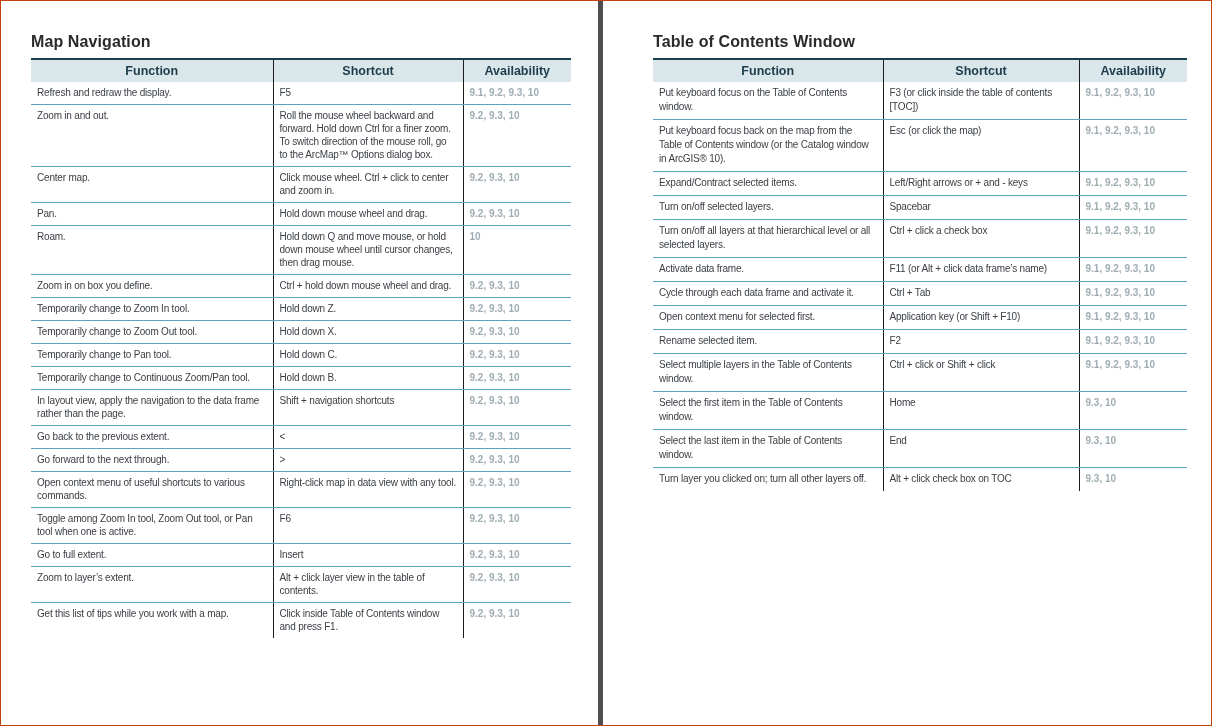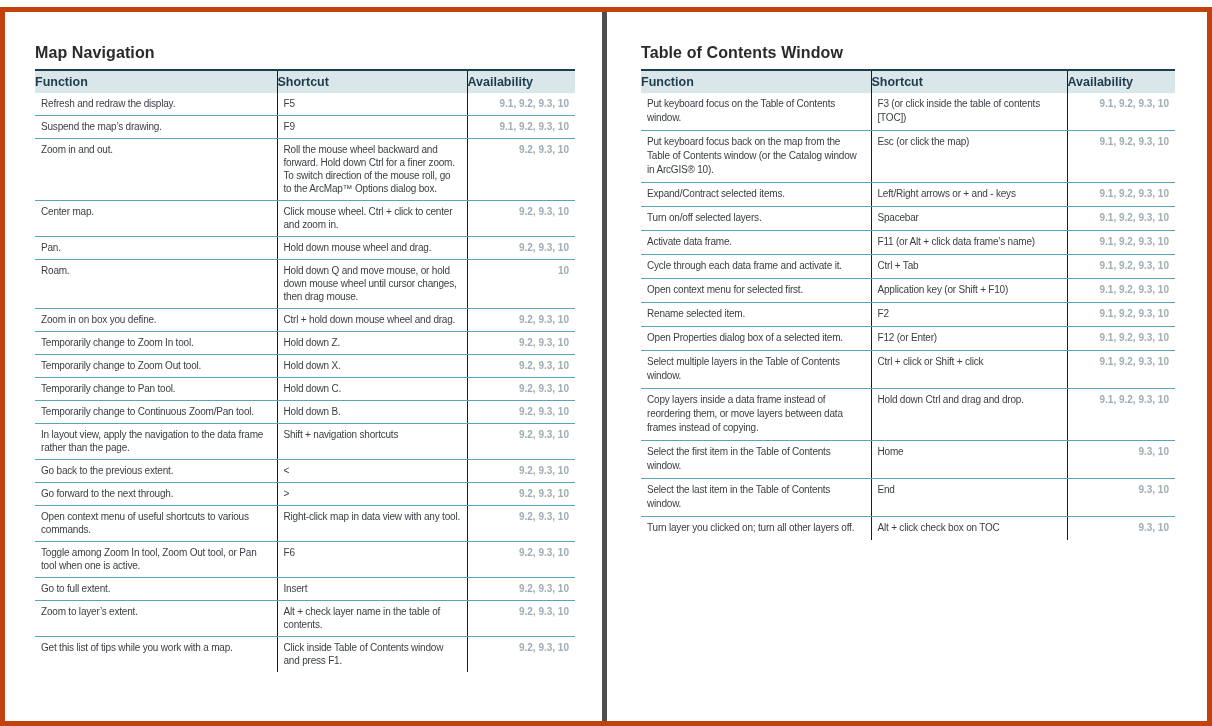--- a/index.html
+++ b/index.html
@@ -1,50 +1,50 @@
 <!DOCTYPE html>
 <html><head>
 <meta charset="utf-8">
 <style>
   * { box-sizing: border-box; }
   html, body { margin:0; padding:0; }
   body {
     width:1212px; height:726px; position:relative; background:#ffffff;
     font-family:"Liberation Sans", sans-serif;
   }
-  .canvas { position:absolute; inset:0; border:5px solid #c2410c; background:#ffffff;margin-top:7px; }
+  .canvas { position:absolute; inset:0; border:1px solid #c2410c; background:#ffffff; }
   .center-divider { position:absolute; top:0; bottom:0; left:597px; width:5px; background:#4e4e4e; }
   .page { position:absolute; top:32px; }
   .page-left  { left:30px; width:540px; }
-  .page-right { left:636px; width:534px; }
+  .page-right { left:652px; width:534px; }
   .page-title {
     margin:0 0 7px 0; font-size:16px; line-height:18px; font-weight:bold;
     color:#2a2a2a; letter-spacing:0.1px;
   }
   table.shortcut-table { width:100%; border-collapse:collapse; table-layout:fixed; }
   .page-left  col.c-func  { width:242px; }
   .page-left  col.c-short { width:190px; }
   .page-left  col.c-avail { width:108px; }
   .page-right col.c-func  { width:230px; }
   .page-right col.c-short { width:196px; }
   .page-right col.c-avail { width:108px; }
   th {
     background:#d9e6ea; border-top:2px solid #1d3e50; color:#1e3c4c;
-    font-size:12.5px; line-height:16px; font-weight:bold; text-align:left;
+    font-size:12.5px; line-height:16px; font-weight:bold; text-align:center;
     padding:3px 0;
   }
   td {
     font-size:10px; color:#3a3f44; vertical-align:top;
     padding:4px 6px 5px 6px; line-height:13px; letter-spacing:-0.2px;
     border-bottom:1px solid #5aa5bc;
   }
   .page-right td { line-height:14px; height:23px; }
   tbody tr:last-child td { border-bottom:none; }
   .bl { border-left:1px solid #1c1c1c; }
-  td.avail { color:#9fadb3; font-weight:bold; letter-spacing:0;text-align:right; }
+  td.avail { color:#9fadb3; font-weight:bold; letter-spacing:0; }
 </style>
 </head>
 <body>
 
 <div class="canvas">
   <div class="center-divider"></div>
 
   <section class="page page-left">
     <h2 class="page-title">Map Navigation</h2>
     <table class="shortcut-table">
@@ -61,25 +61,20 @@
         </tr>
       </thead>
       <tbody>
 
           <tr>
             <td class="func">Refresh and redraw the display.</td>
             <td class="short bl">F5</td>
             <td class="avail bl">9.1, 9.2, 9.3, 10</td>
           </tr>
 
-          <tr>
-            <td class="func">Suspend the map’s drawing.</td>
-            <td class="short bl">F9</td>
-            <td class="avail bl">9.1, 9.2, 9.3, 10</td>
-          </tr>
 
           <tr>
             <td class="func">Zoom in and out.</td>
             <td class="short bl">Roll the mouse wheel backward and forward. Hold down Ctrl for a finer zoom. To switch direction of the mouse roll, go to the ArcMap™ Options dialog box.</td>
             <td class="avail bl">9.2, 9.3, 10</td>
           </tr>
 
           <tr>
             <td class="func">Center map.</td>
             <td class="short bl">Click mouse wheel. Ctrl + click to center and zoom in.</td>
@@ -160,21 +155,21 @@
           </tr>
 
           <tr>
             <td class="func">Go to full extent.</td>
             <td class="short bl">Insert</td>
             <td class="avail bl">9.2, 9.3, 10</td>
           </tr>
 
           <tr>
             <td class="func">Zoom to layer’s extent.</td>
-            <td class="short bl">Alt + check layer name in the table of contents.</td>
+            <td class="short bl">Alt + click layer view in the table of contents.</td>
             <td class="avail bl">9.2, 9.3, 10</td>
           </tr>
 
           <tr>
             <td class="func">Get this list of tips while you work with a map.</td>
             <td class="short bl">Click inside Table of Contents window and press F1.</td>
             <td class="avail bl">9.2, 9.3, 10</td>
           </tr>
         </tbody>
     </table>
@@ -216,20 +211,25 @@
           </tr>
 
 
           <tr>
             <td class="func">Turn on/off selected layers.</td>
             <td class="short bl">Spacebar</td>
             <td class="avail bl">9.1, 9.2, 9.3, 10</td>
           </tr>
 
 
+          <tr>
+            <td class="func">Turn on/off all layers at that hierarchical level or all selected layers.</td>
+            <td class="short bl">Ctrl + click a check box</td>
+            <td class="avail bl">9.1, 9.2, 9.3, 10</td>
+          </tr>
 
           <tr>
             <td class="func">Activate data frame.</td>
             <td class="short bl">F11 (or Alt + click data frame’s name)</td>
             <td class="avail bl">9.1, 9.2, 9.3, 10</td>
           </tr>
 
           <tr>
             <td class="func">Cycle through each data frame and activate it.</td>
             <td class="short bl">Ctrl + Tab</td>
@@ -241,37 +241,27 @@
             <td class="short bl">Application key (or Shift + F10)</td>
             <td class="avail bl">9.1, 9.2, 9.3, 10</td>
           </tr>
 
           <tr>
             <td class="func">Rename selected item.</td>
             <td class="short bl">F2</td>
             <td class="avail bl">9.1, 9.2, 9.3, 10</td>
           </tr>
 
-          <tr>
-            <td class="func">Open Properties dialog box of a selected item.</td>
-            <td class="short bl">F12 (or Enter)</td>
-            <td class="avail bl">9.1, 9.2, 9.3, 10</td>
-          </tr>
 
           <tr>
             <td class="func">Select multiple layers in the Table of Contents window.</td>
             <td class="short bl">Ctrl + click or Shift + click</td>
             <td class="avail bl">9.1, 9.2, 9.3, 10</td>
           </tr>
 
-          <tr>
-            <td class="func">Copy layers inside a data frame instead of reordering them, or move layers between data frames instead of copying.</td>
-            <td class="short bl">Hold down Ctrl and drag and drop.</td>
-            <td class="avail bl">9.1, 9.2, 9.3, 10</td>
-          </tr>
 
           <tr>
             <td class="func">Select the first item in the Table of Contents window.</td>
             <td class="short bl">Home</td>
             <td class="avail bl">9.3, 10</td>
           </tr>
 
           <tr>
             <td class="func">Select the last item in the Table of Contents window.</td>
             <td class="short bl">End</td>

